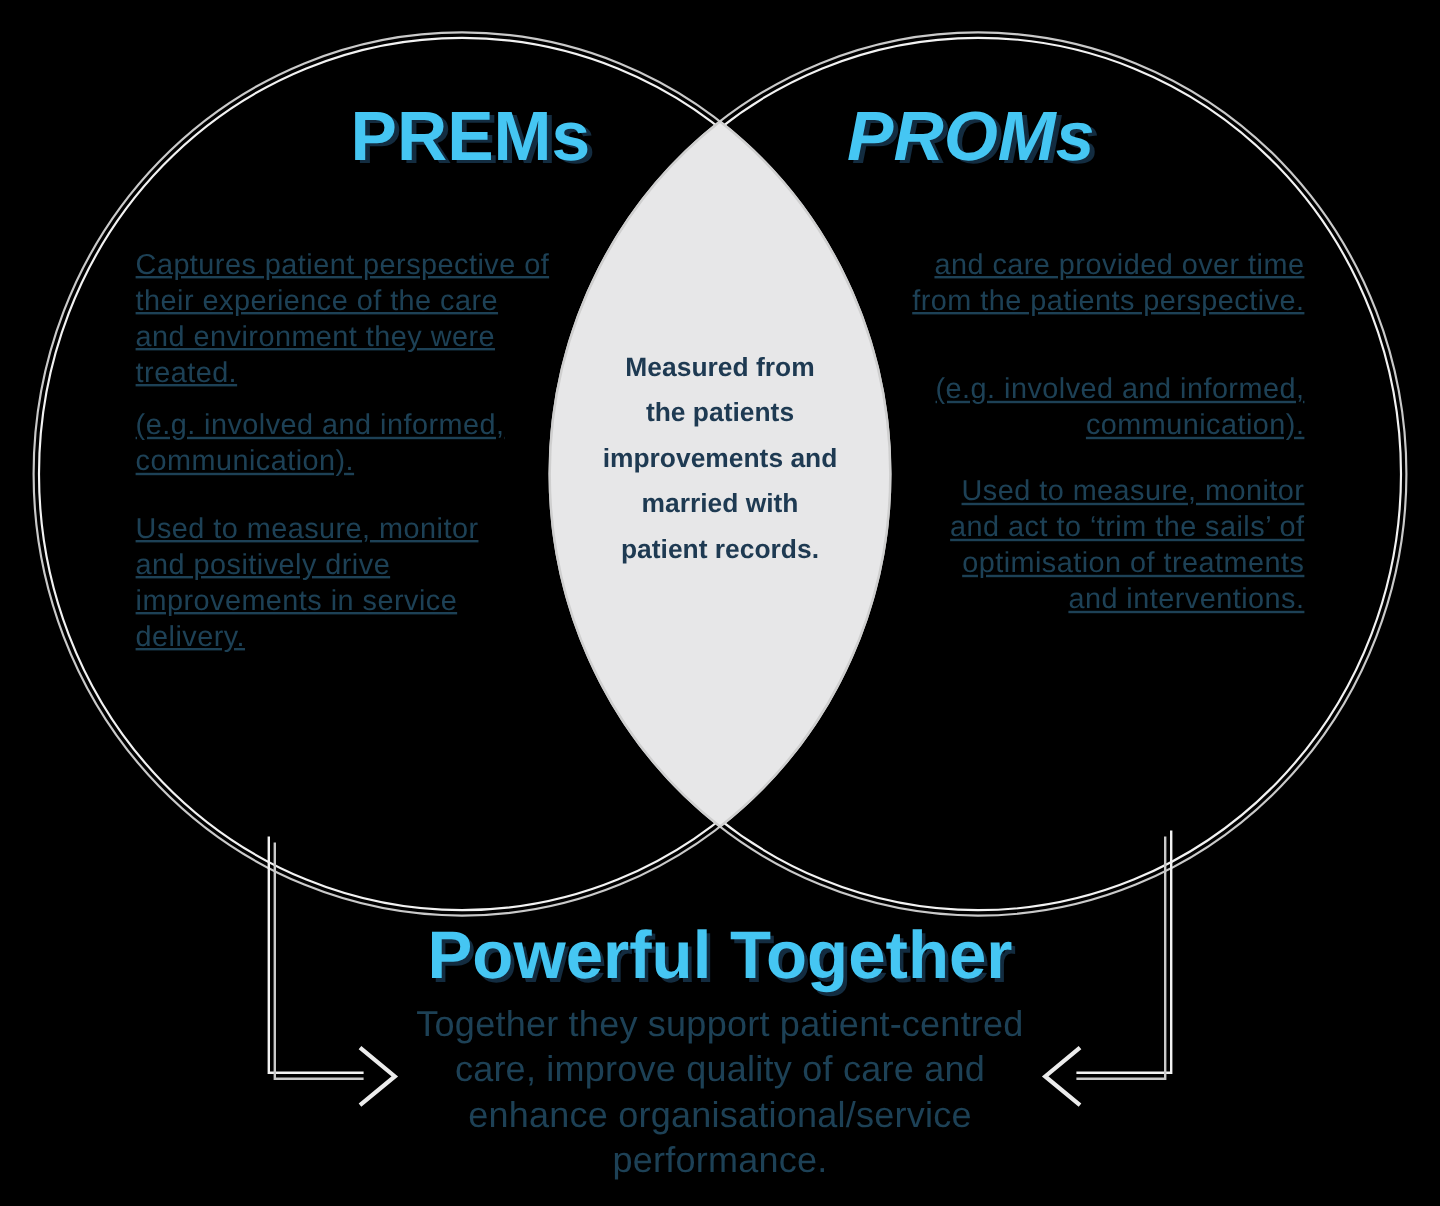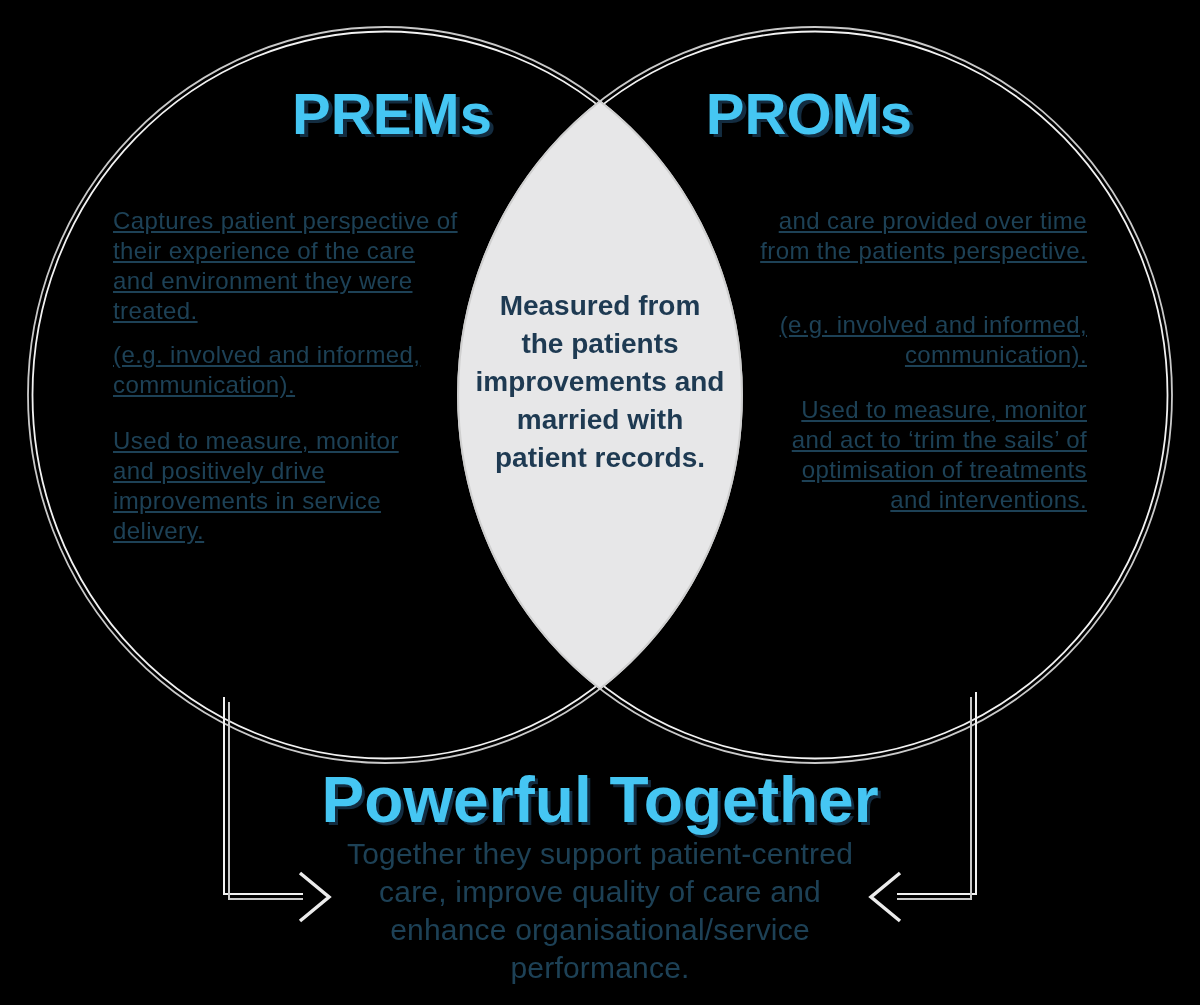--- a/index.html
+++ b/index.html
@@ -25,21 +25,21 @@
     top: 80px;
     transform: translateX(-50%);
     font-size: 58px;
     font-weight: bold;
     letter-spacing: 0px;
     color: var(--accent-cyan, #45C6F3);
     text-shadow: 4px 3px 0 #132c40;
     white-space: nowrap;
   }
   .title-left  { left: 392px; }
-  .title-right { left: 809px; }
+  .title-right { left: 809px; font-style: italic; }
 
   .body-block {
     position: absolute;
     top: 206px;
     color: var(--navy-text, #1D4156);
     font-size: 24px;
     line-height: 30px;
     letter-spacing: 0.4px;
     width: 520px;
     text-decoration: underline;
@@ -51,31 +51,31 @@
   .block-right .para-2 { margin-top: 44px; }
   .block-right .para-3 { margin-top: 25px; }
 
   .lens-text {
     position: absolute;
     left: 600px; top: 287px;
     transform: translateX(-50%);
     width: 320px;
     text-align: center;
     color: var(--lens-navy, #1E3A52);
-    font-size: 28px;
+    font-size: 22px;
     font-weight: bold;
     line-height: 38px;
     white-space: nowrap;
   }
 
   .footer-title {
     position: absolute;
     left: 600px; top: 763px;
     transform: translateX(-50%);
-    font-size: 64px;
+    font-size: 56px;
     font-weight: bold;
     color: var(--accent-cyan, #45C6F3);
     text-shadow: 3px 3px 0 #132c40;
     white-space: nowrap;
   }
   .footer-text {
     position: absolute;
     left: 600px; top: 835px;
     transform: translateX(-50%);
     width: 640px;

